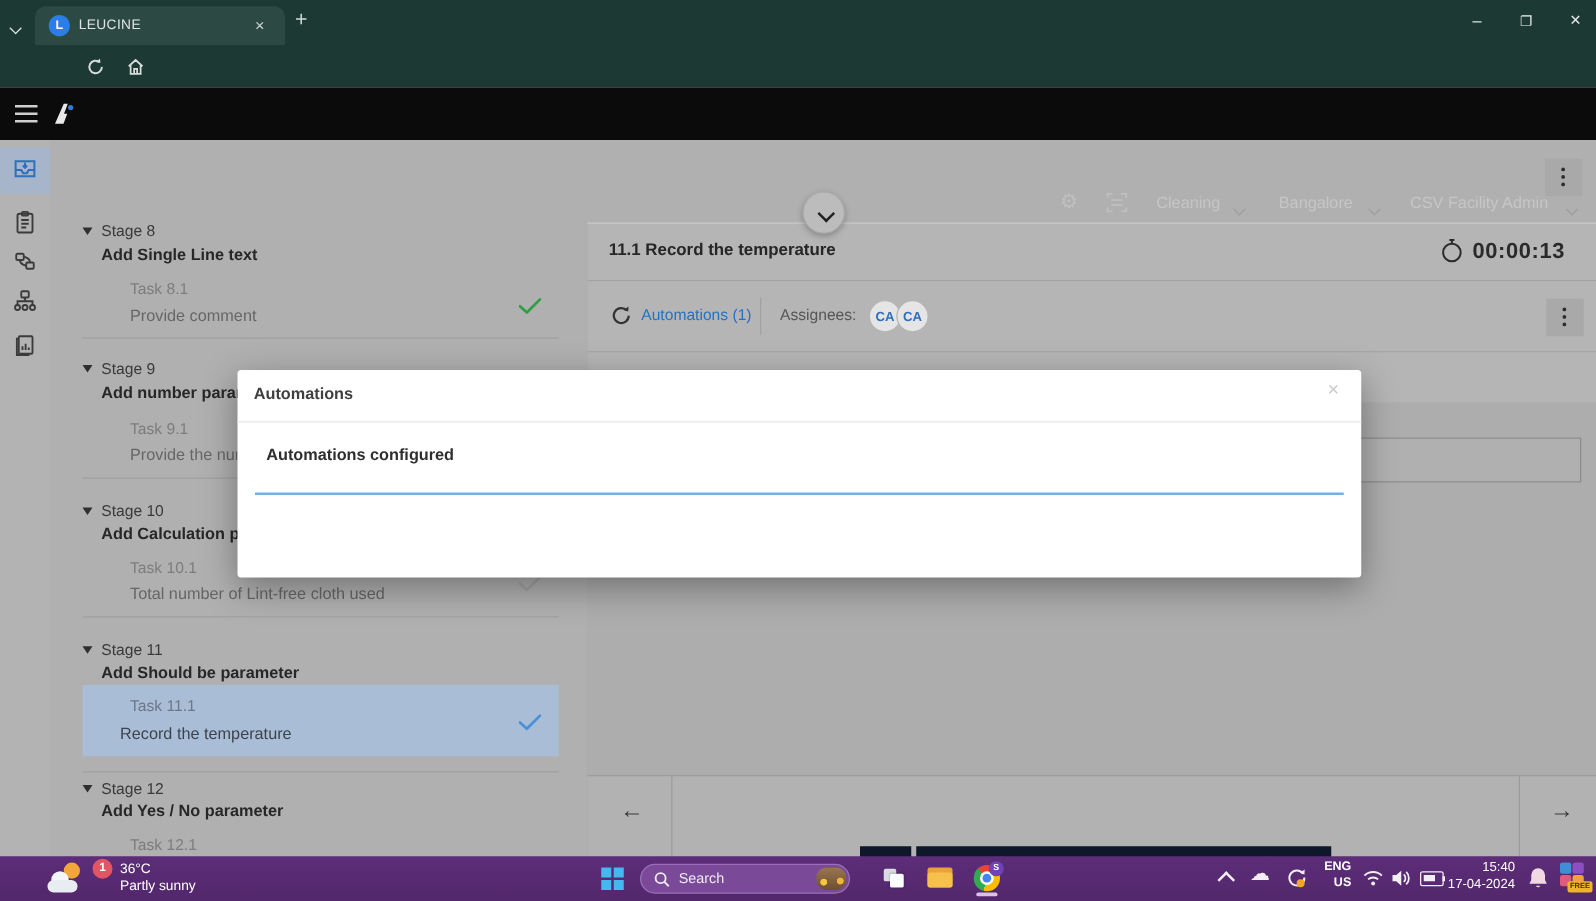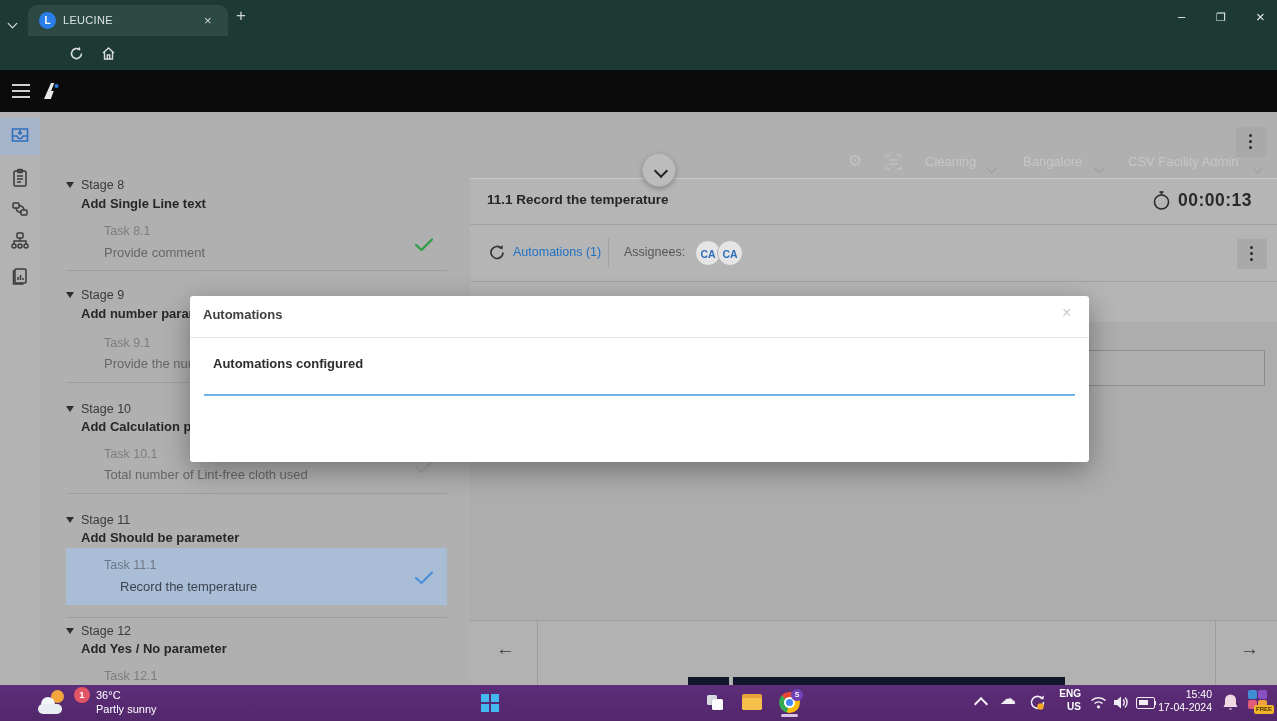--- a/index.html
+++ b/index.html
@@ -317,21 +317,21 @@
           <path d="M1 7 L6.5 12 L17 1.5" fill="none" stroke="currentColor" stroke-width="2.2" stroke-linecap="round" stroke-linejoin="round"></path>
         </svg>
     </div>
     <div class="abs sdiv" style="top:381px;"></div>
 
     <div class="abs tri" style="left:26px;top:405px;"></div>
     <div class="abs stlabel txt" style="left:41px;top:401px;">Stage 11</div>
     <div class="abs stname txt" style="left:41px;top:418px;">Add Should be parameter</div>
     <div class="abs hl" style="top:436px;"></div>
     <div class="abs taskid txt" style="left:64px;top:446px;color:#6d7787;">Task 11.1</div>
-    <div class="abs taskname txt" style="left:80px;top:467px;color:#3c434e;">Record the temperature</div>
+    <div class="abs taskname txt" style="left:56px;top:467px;color:#3c434e;">Record the temperature</div>
     <div class="abs ckb" style="left:375px;top:459px;">
       <svg width="18" height="14" viewBox="0 0 18 14">
           <path d="M1 7 L6.5 12 L17 1.5" fill="none" stroke="currentColor" stroke-width="2.2" stroke-linecap="round" stroke-linejoin="round"></path>
         </svg>
     </div>
     <div class="abs sdiv" style="top:505px;"></div>
 
     <div class="abs tri" style="left:26px;top:516px;"></div>
     <div class="abs stlabel txt" style="left:41px;top:512px;">Stage 12</div>
     <div class="abs stname txt" style="left:41px;top:529px;">Add Yes / No parameter</div>
@@ -410,20 +410,30 @@
     <div class="abs badge">1</div>
     <div class="abs wtxt txt" style="left:96px;top:4px;">36°C</div>
     <div class="abs wtxt txt" style="left:96px;top:18px;">Partly sunny</div>
 
     <div class="abs" style="left:481px;top:9px;width:18px;height:18px;">
       <span class="sq" style="left:0;top:0;"></span>
         <span class="sq" style="left:9.5px;top:0;"></span>
       <span class="sq" style="left:0;top:9.5px;"></span>
         <span class="sq" style="left:9.5px;top:9.5px;"></span>
     </div>
+    <div class="abs searchpill">
+      <div class="abs" style="left:10px;top:5px;">
+        <svg width="13" height="13" viewBox="0 0 13 13">
+            <circle cx="5.5" cy="5.5" r="4" fill="none" stroke="#efe9f4" stroke-width="1.5"></circle>
+            <line x1="8.5" y1="8.5" x2="12" y2="12" stroke="#efe9f4" stroke-width="1.5"></line>
+          </svg>
+      </div>
+      <div class="abs txt" style="left:30px;top:5px;font-size:11.5px;color:#efe9f4;">Search</div>
+      <div class="abs bingimg"></div>
+    </div>
     <div class="abs" style="left:707px;top:10px;width:17px;height:16px;">
       <div class="abs" style="left:0;top:0;width:10px;height:10px;background:#d9dde2;border-radius:1.5px;"></div>
       <div class="abs" style="left:5px;top:4px;width:11px;height:11px;background:#fbfcfd;border-radius:1.5px;box-shadow:0 0 2px rgba(0,0,0,.3);"></div>
     </div>
     <div class="abs" style="left:742px;top:9px;width:20px;height:17px;">
       <div class="abs" style="left:0;top:0;width:20px;height:16px;border-radius:2px;background:#e8a33d;"></div>
       <div class="abs" style="left:0;top:4px;width:20px;height:12px;border-radius:2px;background:#f6c14b;"></div>
     </div>
     <div class="abs" style="left:779px;top:7px;width:21px;height:21px;">
       <div class="abs" style="left:0;top:0;width:21px;height:21px;border-radius:50%;background:conic-gradient(from -45deg,#ea4435 0 120deg,#fbbc05 120deg 240deg,#34a853 240deg 360deg);"></div>

